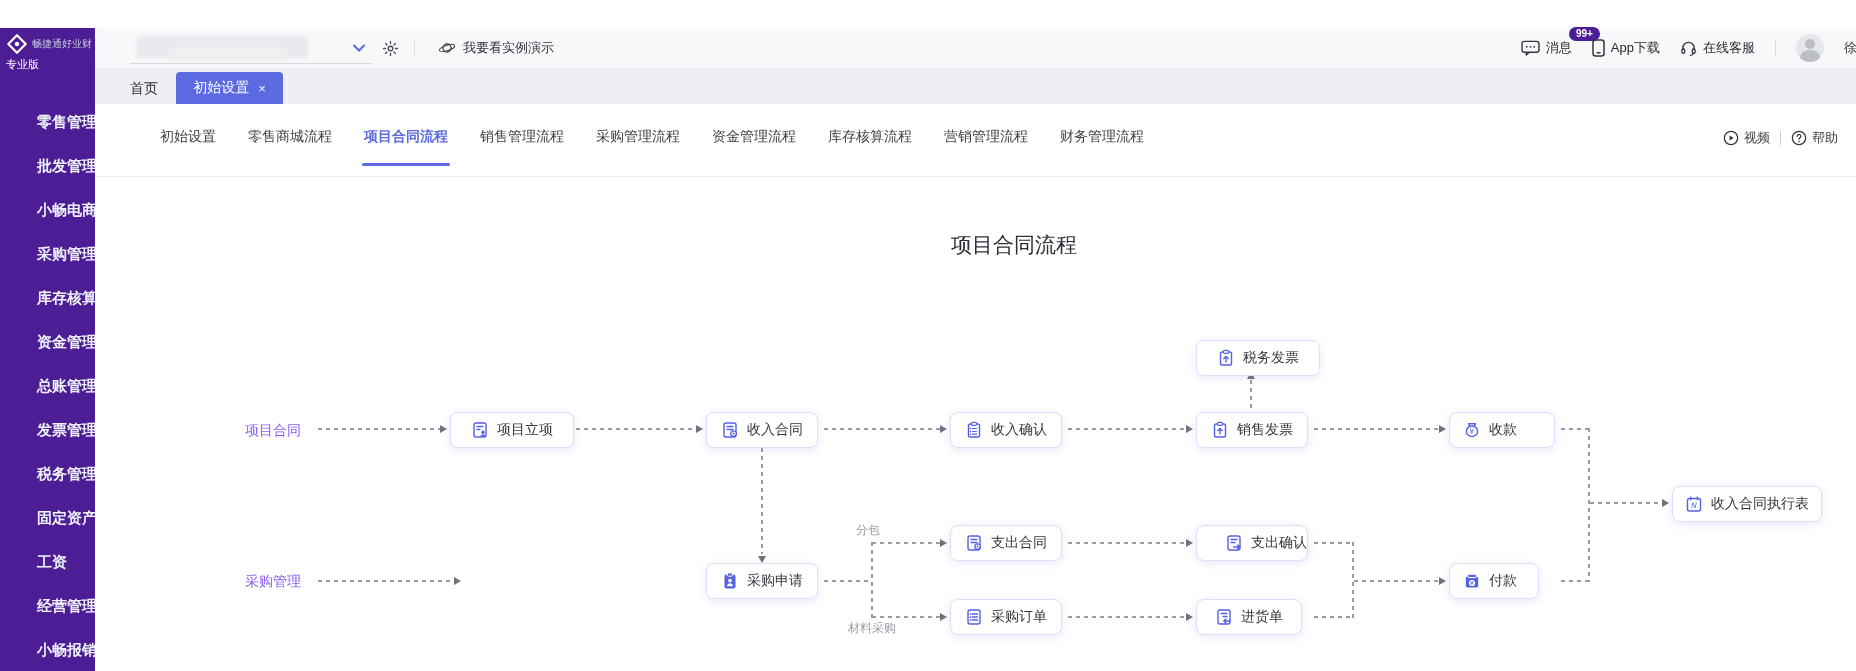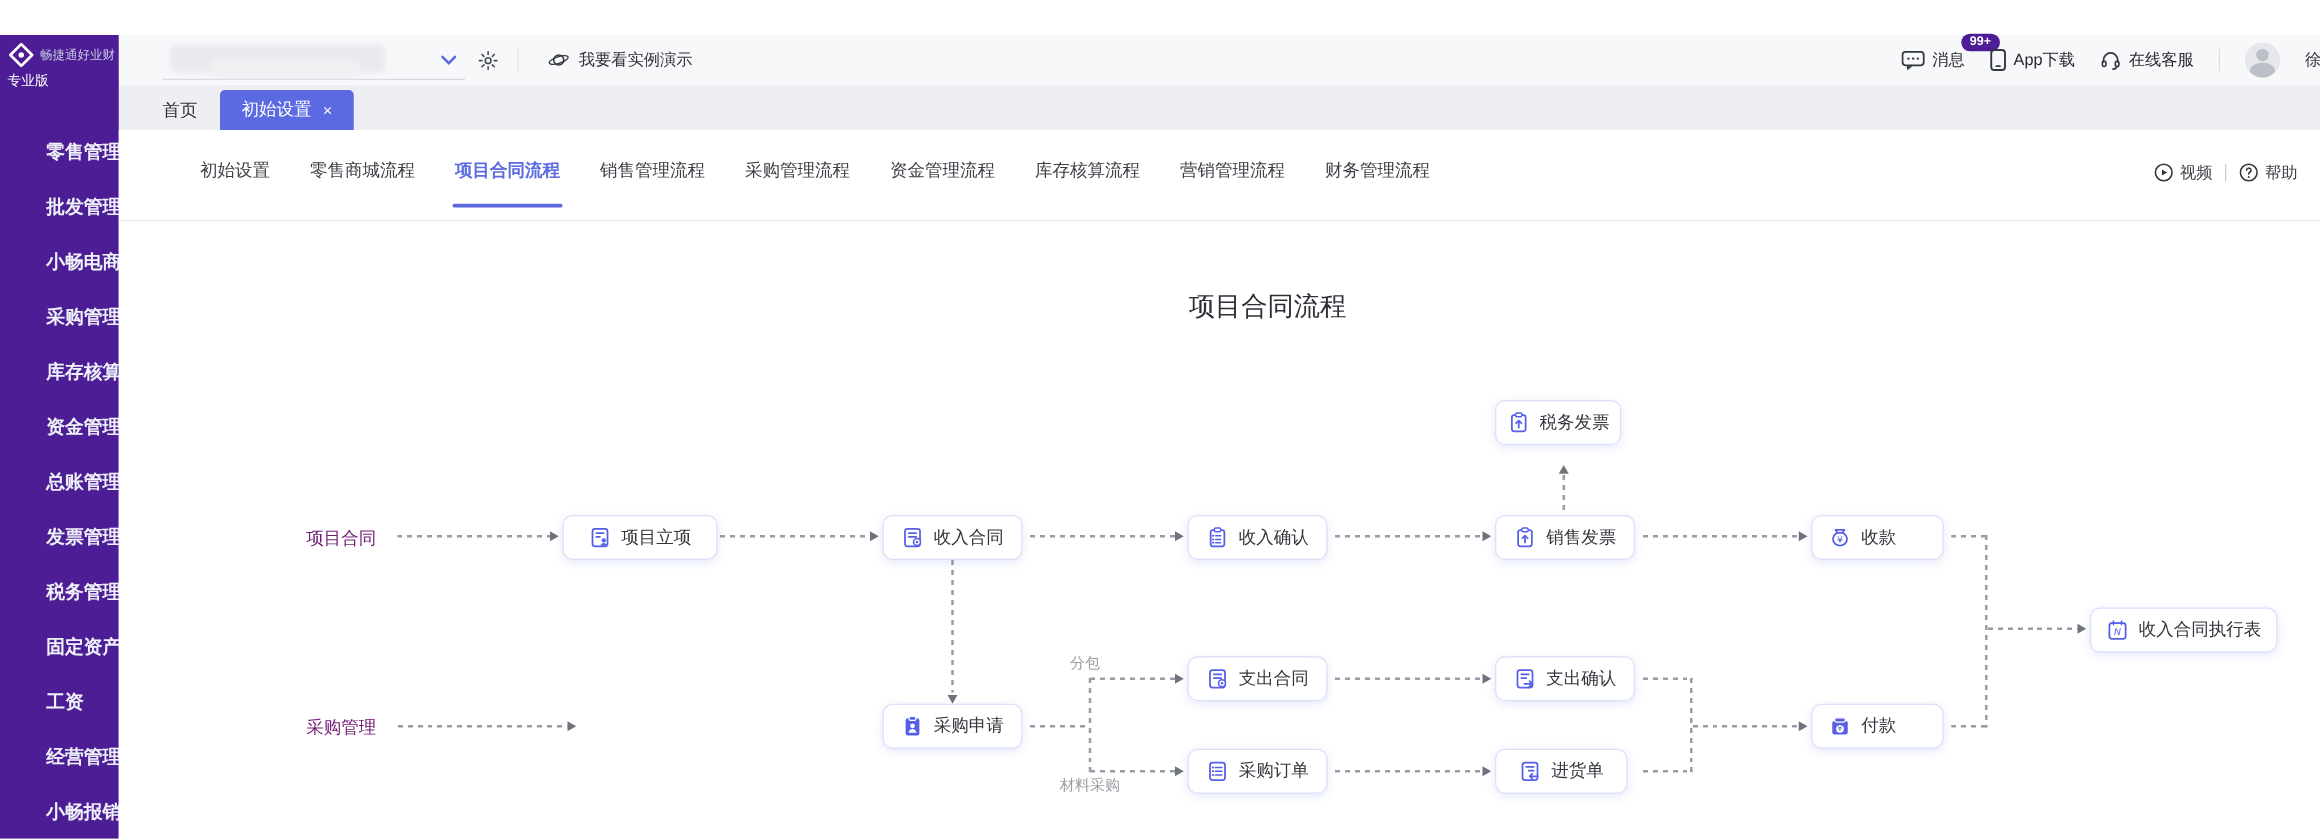--- a/index.html
+++ b/index.html
@@ -63,21 +63,21 @@
   .ftab.active { color:#5b6ae0; font-weight:600; }
   .ftab.active::after { content:""; position:absolute; left:0; right:0; bottom:0; height:3px; background:#5b6ae0; border-radius:2px; }
   .flow-right { margin-left:auto; display:flex; align-items:center; gap:10px; padding-bottom:18px;
     font-size:13px; color:#3d4047; }
   .flow-right .item { display:flex; align-items:center; gap:5px; cursor:pointer; }
   .fdiv { width:1px; height:14px; background:#c9cbd1; }
 
   
   .dg-title { position:absolute; left:914px; top:231px; width:200px; text-align:center;
     font-size:21px; font-weight:500; color:#2b2f36; }
-  .rowlabel { position:absolute; font-size:14px; color:#701a75; font-weight:500; }
+  .rowlabel { position:absolute; font-size:14px; color:#8b5cf6; font-weight:500; }
   .node { position:absolute; height:36px; background:#fff; border:1px solid #dcdff8; border-radius:8px;
     box-shadow:0 2px 8px rgba(95,110,230,.16); display:flex; align-items:center; gap:8px;
     justify-content:center; font-size:14px; color:#33363c; cursor:pointer; white-space:nowrap; }
   .node.leftalign { justify-content:flex-start; padding-left:13px; }
   .hdash { position:absolute; height:2px;
     background-image:repeating-linear-gradient(90deg,#989ca5 0 4px,transparent 4px 8px); }
   .vdash { position:absolute; width:2px;
     background-image:repeating-linear-gradient(180deg,#989ca5 0 4px,transparent 4px 8px); }
   .arr-r { position:absolute; width:0; height:0; border-top:4px solid transparent;
     border-bottom:4px solid transparent; border-left:7px solid #6f737c; }
@@ -311,21 +311,21 @@
     <span>
         <svg width="18" height="18" viewBox="0 0 18 18">
           <rect x="3.5" y="3" width="11" height="13" rx="1.8" fill="none" stroke="#5560e6" stroke-width="1.4"></rect>
           <rect x="6.5" y="1.3" width="5" height="3" rx="1" fill="#fff" stroke="#5560e6" stroke-width="1.2"></rect>
           <path d="M7.5 7.5h4M7.5 10.5h4M7.5 13.2h4" stroke="#5560e6" stroke-width="1.2" stroke-linecap="round"></path>
           <path d="M5.4 7.5h.1M5.4 10.5h.1M5.4 13.2h.1" stroke="#5560e6" stroke-width="1.6" stroke-linecap="round"></path>
         </svg>
       </span>
     <span>收入确认</span>
   </div>
-  <div class="node" style="left:1196px; top:320px; width:101px;">
+  <div class="node" style="left:1196px; top:340px; width:124px;">
     <span>
         <svg width="18" height="18" viewBox="0 0 18 18">
           <rect x="3.5" y="3" width="11" height="13" rx="1.8" fill="none" stroke="#5560e6" stroke-width="1.4"></rect>
           <rect x="6.5" y="1.3" width="5" height="3" rx="1" fill="#fff" stroke="#5560e6" stroke-width="1.2"></rect>
           <path d="M9 13V7.6M6.8 9.6 9 7.4l2.2 2.2" fill="none" stroke="#5560e6" stroke-width="1.4" stroke-linecap="round" stroke-linejoin="round"></path>
         </svg>
       </span>
     <span>税务发票</span>
   </div>
   <div class="node" style="left:1196px; top:412px; width:112px;">
@@ -363,21 +363,21 @@
     <span>
         <svg width="18" height="18" viewBox="0 0 18 18">
           <rect x="3" y="2" width="12" height="14" rx="2" fill="none" stroke="#5560e6" stroke-width="1.4"></rect>
           <path d="M6 5.5h6M6 8.5h6" stroke="#5560e6" stroke-width="1.3" stroke-linecap="round"></path>
           <circle cx="12.6" cy="12.6" r="2.8" fill="#fff" stroke="#5560e6" stroke-width="1.3"></circle>
           <circle cx="12.6" cy="12.6" r="1" fill="#5560e6"></circle>
         </svg>
       </span>
     <span>支出合同</span>
   </div>
-  <div class="node" style="left:1196px; top:525px; width:112px;">
+  <div class="node" style="left:1196px; top:525px; width:112px;justify-content:flex-end;">
     <span>
         <svg width="18" height="18" viewBox="0 0 18 18">
           <rect x="3" y="2" width="12" height="14" rx="2" fill="none" stroke="#5560e6" stroke-width="1.4"></rect>
           <path d="M6 5.5h6M6 8.5h4" stroke="#5560e6" stroke-width="1.3" stroke-linecap="round"></path>
           <path d="M8.5 13h6.2M12.6 10.9l2.1 2.1-2.1 2.1" fill="none" stroke="#5560e6" stroke-width="1.4" stroke-linecap="round" stroke-linejoin="round"></path>
         </svg>
       </span>
     <span>支出确认</span>
   </div>
   <div class="node" style="left:950px; top:599px; width:112px;">
@@ -393,21 +393,21 @@
   <div class="node" style="left:1196px; top:599px; width:106px;">
     <span>
         <svg width="18" height="18" viewBox="0 0 18 18">
           <rect x="3" y="2" width="12" height="14" rx="2" fill="none" stroke="#5560e6" stroke-width="1.4"></rect>
           <path d="M6 5.5h6M8 8.5h4" stroke="#5560e6" stroke-width="1.3" stroke-linecap="round"></path>
           <path d="M15 13H8.8M10.9 10.9 8.8 13l2.1 2.1" fill="none" stroke="#5560e6" stroke-width="1.4" stroke-linecap="round" stroke-linejoin="round"></path>
         </svg>
       </span>
     <span>进货单</span>
   </div>
-  <div class="node leftalign" style="left:1449px; top:563px; width:106px;">
+  <div class="node leftalign" style="left:1449px; top:563px; width:90px;">
     <span>
         <svg width="18" height="18" viewBox="0 0 18 18">
           <rect x="2.8" y="4.5" width="12.4" height="11" rx="2" fill="#5560e6"></rect>
           <rect x="4.8" y="2.2" width="8.4" height="3.4" rx="1.2" fill="#5560e6" stroke="#fff" stroke-width="1"></rect>
           <circle cx="9" cy="11" r="3.1" fill="#fff"></circle>
           <text x="9" y="13.2" text-anchor="middle" font-size="6" fill="#5560e6" font-family="DejaVu Sans, sans-serif">¥</text>
         </svg>
       </span>
     <span>付款</span>
   </div>

